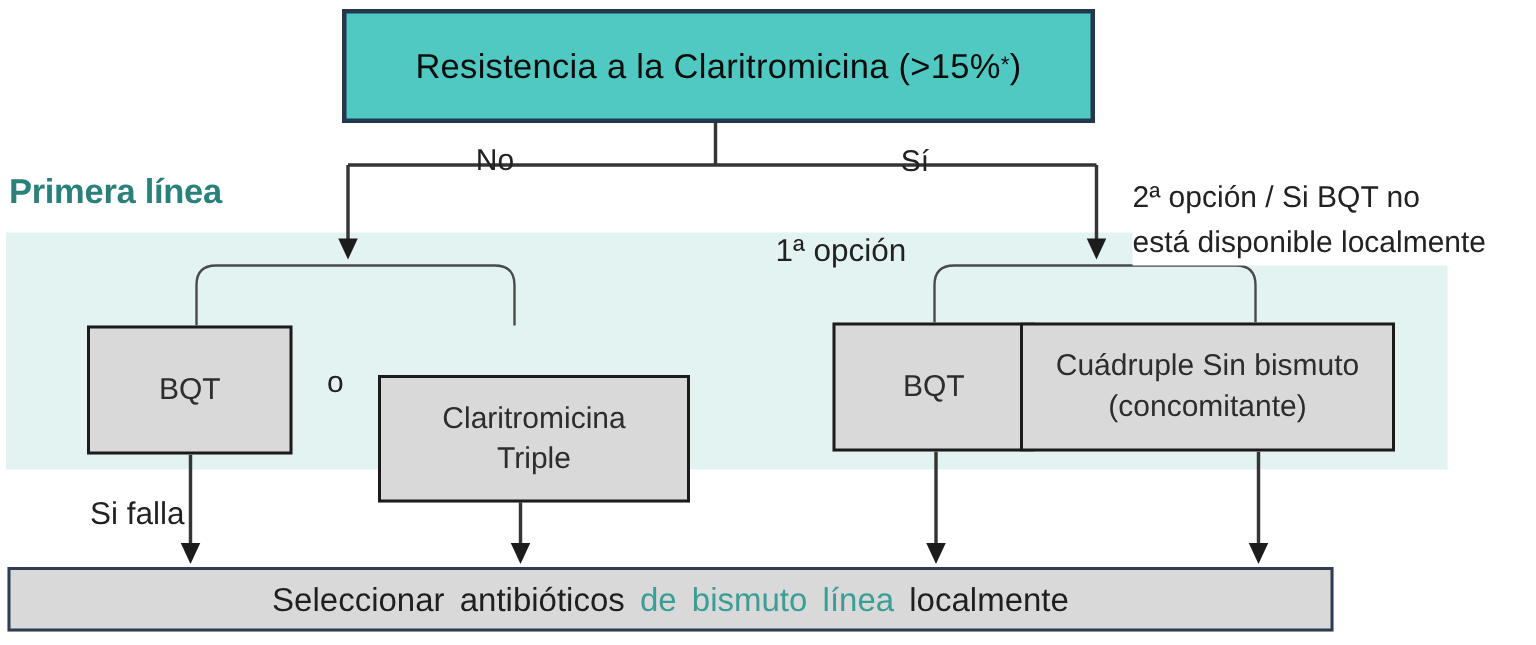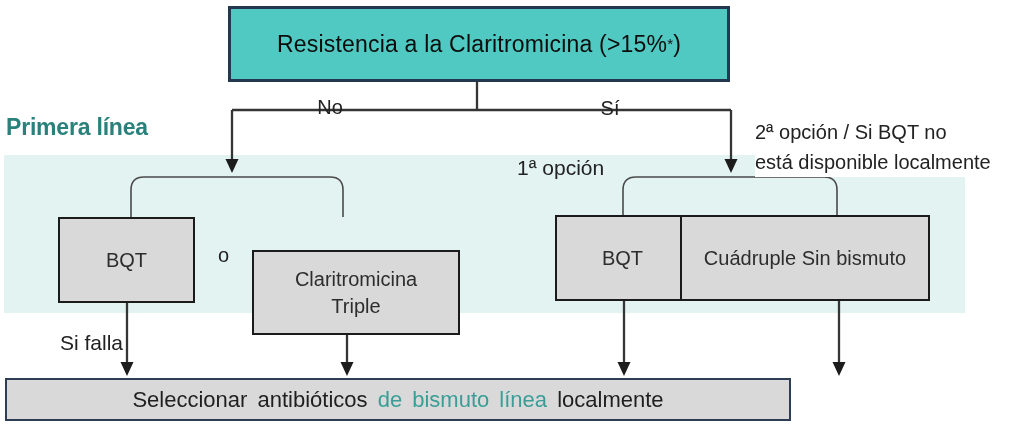--- a/index.html
+++ b/index.html
@@ -62,21 +62,21 @@
     display:flex;flex-direction:column;align-items:center;justify-content:center;
     font-size:20px;color:#2d2d2d;line-height:27px;text-align:center;
   }
   #bqt-left{left:58px;top:217px;width:137px;height:86px;}
   #cla-triple{left:252px;top:217px;width:208px;height:85px;margin-top:33px;}
   #bqt-right{left:555px;top:215px;width:135px;height:86px;}
   #cuadruple{left:680px;top:215px;width:250px;height:86px;}
 
   
   #bottom-bar{
-    left:5px;top:378px;width:786px;height:43px;
+    left:5px;top:378px;width:884px;height:43px;
     background:#d9d9d9;
     border:2.5px solid #2e3d54;
     box-sizing:border-box;
     display:flex;align-items:center;justify-content:center;
     font-size:22px;color:#1f1f1f;word-spacing:4px;white-space:pre;
   }
   #bottom-bar .teal{color:#3a9e97;}
 </style>
 </head>
 <body>
@@ -134,19 +134,20 @@
   <div id="or-label" class="abs lbl">o</div>
   <div id="cla-triple" class="abs tbox">
     <span>Claritromicina</span>
     <span>Triple</span>
   </div>
   <div id="bqt-right" class="abs tbox">
     <span>BQT</span>
   </div>
   <div id="cuadruple" class="abs tbox">
     <span>Cuádruple Sin bismuto</span>
+    <span>(concomitante)</span>
   </div>
 
   <div id="si-falla" class="abs lbl">Si falla</div>
 
   <div id="bottom-bar" class="abs"><span>Seleccionar antibióticos </span><span class="teal">de bismuto línea</span><span> localmente</span></div>
 
 </div>
 
 </body></html>

